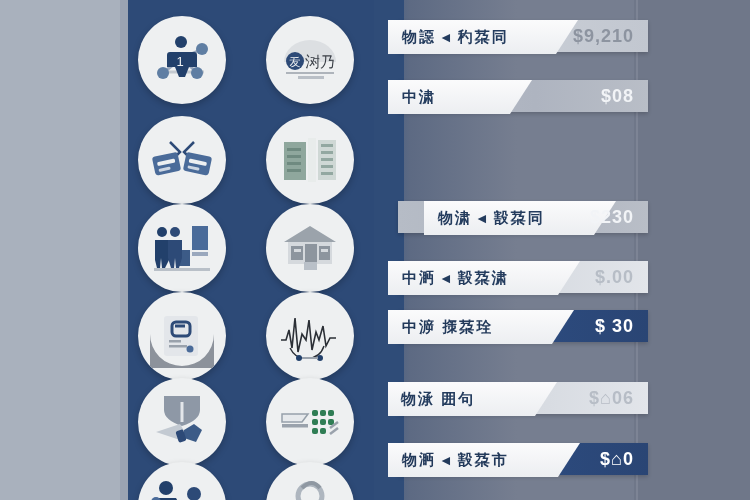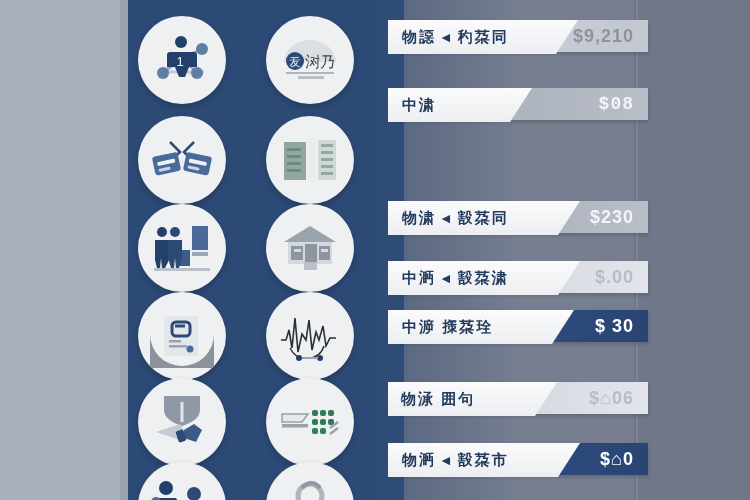--- a/index.html
+++ b/index.html
@@ -238,30 +238,30 @@
 
   <div class="rows">
 
     <div class="row light" style="top:20px;">
       <div class="tab" style="width:150px;">
         <span class="tab-label">物䜑 ◂ 䄪䒳同</span>
       </div>
       <span class="price">$9,210</span>
     </div>
 
-    <div class="row mid" style="top:88px;font-family:Liberation Mono, monospace;">
+    <div class="row mid" style="top:80px;">
       <div class="tab" style="width:92px;">
         <span class="tab-label">中㴋</span>
       </div>
       <span class="price">$08</span>
     </div>
 
 
     <div class="row mid" style="top:201px;">
-      <div class="tab" style="width:152px;">
+      <div class="tab" style="width:152px;margin-left:36px;">
         <span class="tab-label">物㴋 ◂ 㲅䒳同</span>
       </div>
       <span class="price">$230</span>
     </div>
 
     <div class="row pale" style="top:261px;">
       <div class="tab" style="width:152px;">
         <span class="tab-label">中㴐 ◂ 㲅䒳㴋</span>
       </div>
       <span class="price">$.00</span>

